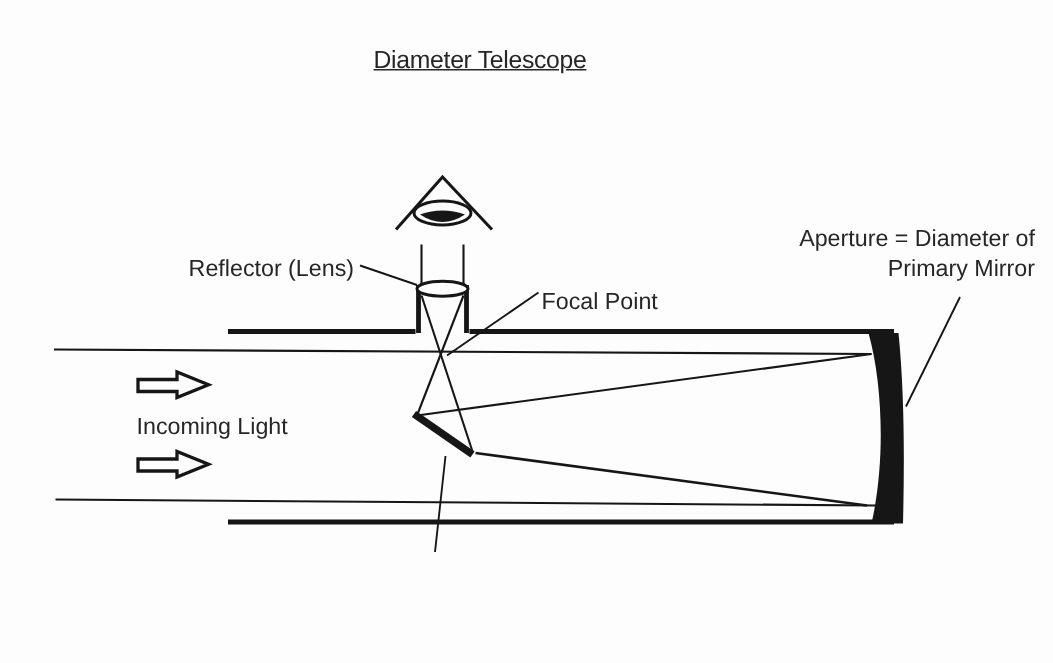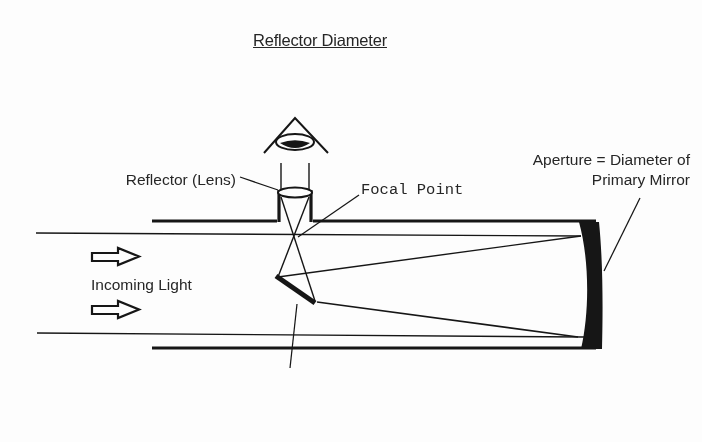--- a/index.html
+++ b/index.html
@@ -31,21 +31,21 @@
   .title {
     position: absolute;
     left: 240px; top: 31px; width: 160px;
     text-align: center;
     font-size: 16.5px;
     letter-spacing: -0.2px;
     text-decoration: underline;
     white-space: nowrap;
   }
   .lbl-eyepiece  { left: 110px; top: 170px; width: 126px; text-align: right; }
-  .lbl-focal     { left: 361px; top: 181px; font-family: Liberation Mono, monospace; }
+  .lbl-focal     { left: 361px; top: 192px; }
   .lbl-aperture  { right: 12px; top: 150px; text-align: right; line-height: 20px; }
   .lbl-incoming  { left: 91px;  top: 275px; }
   .lbl-auxiliary { left: 230px; top: 371px; width: 140px; text-align: center; }
 </style>
 </head>
 <body>
 
 <div class="canvas">
 
   <svg class="art" width="702" height="442" viewBox="0 0 702 442">
@@ -95,21 +95,21 @@
       <path class="stroke w12" d="M640,198 L604,271"></path>
       <path class="stroke w12" d="M297,304 L290,368"></path>
     </g>
 
     <g>
       <path class="paperfill" style="stroke-width:2.2" d="M92,253 H118 V248 L139,256.5 L118,265 V261 H92 Z"></path>
       <path class="paperfill" style="stroke-width:2.2" d="M92,306 H118 V301 L139,309.5 L118,318 V314 H92 Z"></path>
     </g>
   </svg>
 
-  <div class="title">Reflector Diameter</div>
+  <div class="title">Diameter Telescope</div>
 
   <div class="lbl lbl-eyepiece">Reflector (Lens)</div>
 
   <div class="lbl lbl-focal">Focal Point</div>
 
   <div class="lbl lbl-incoming">Incoming Light</div>
 
   <div class="lbl lbl-aperture">
     <div>Aperture = Diameter of</div>
     <div>Primary Mirror</div>

